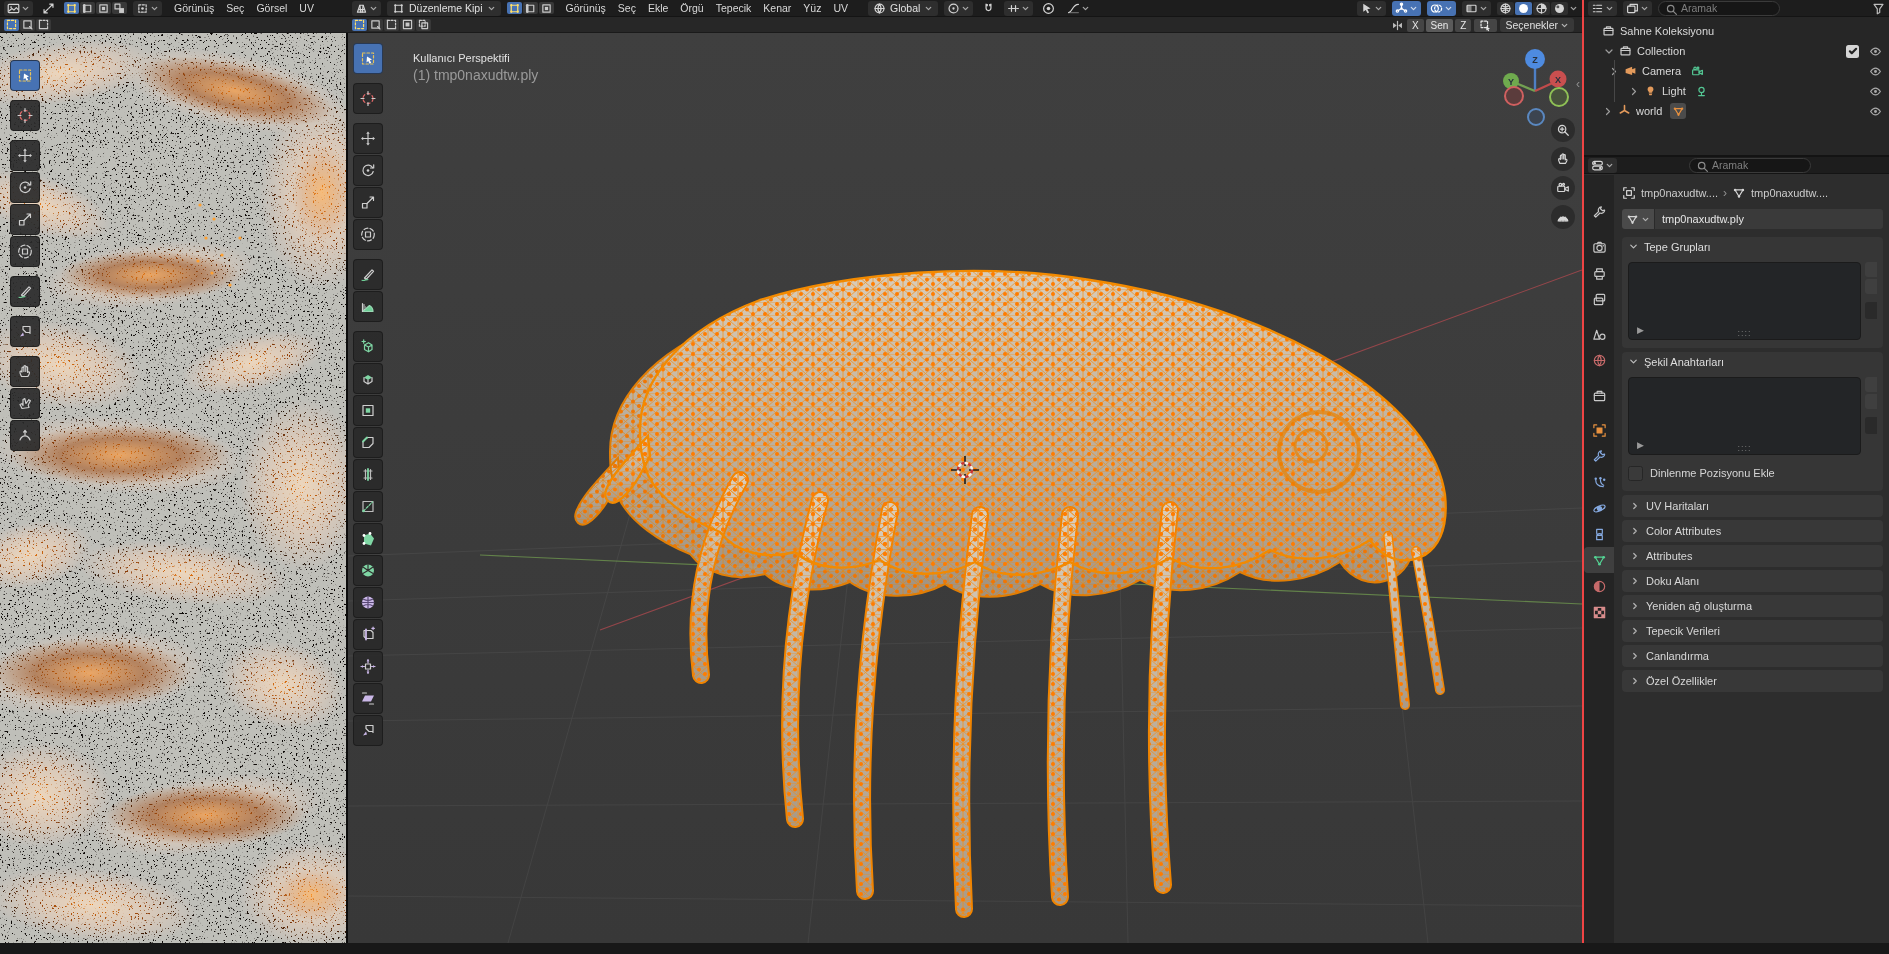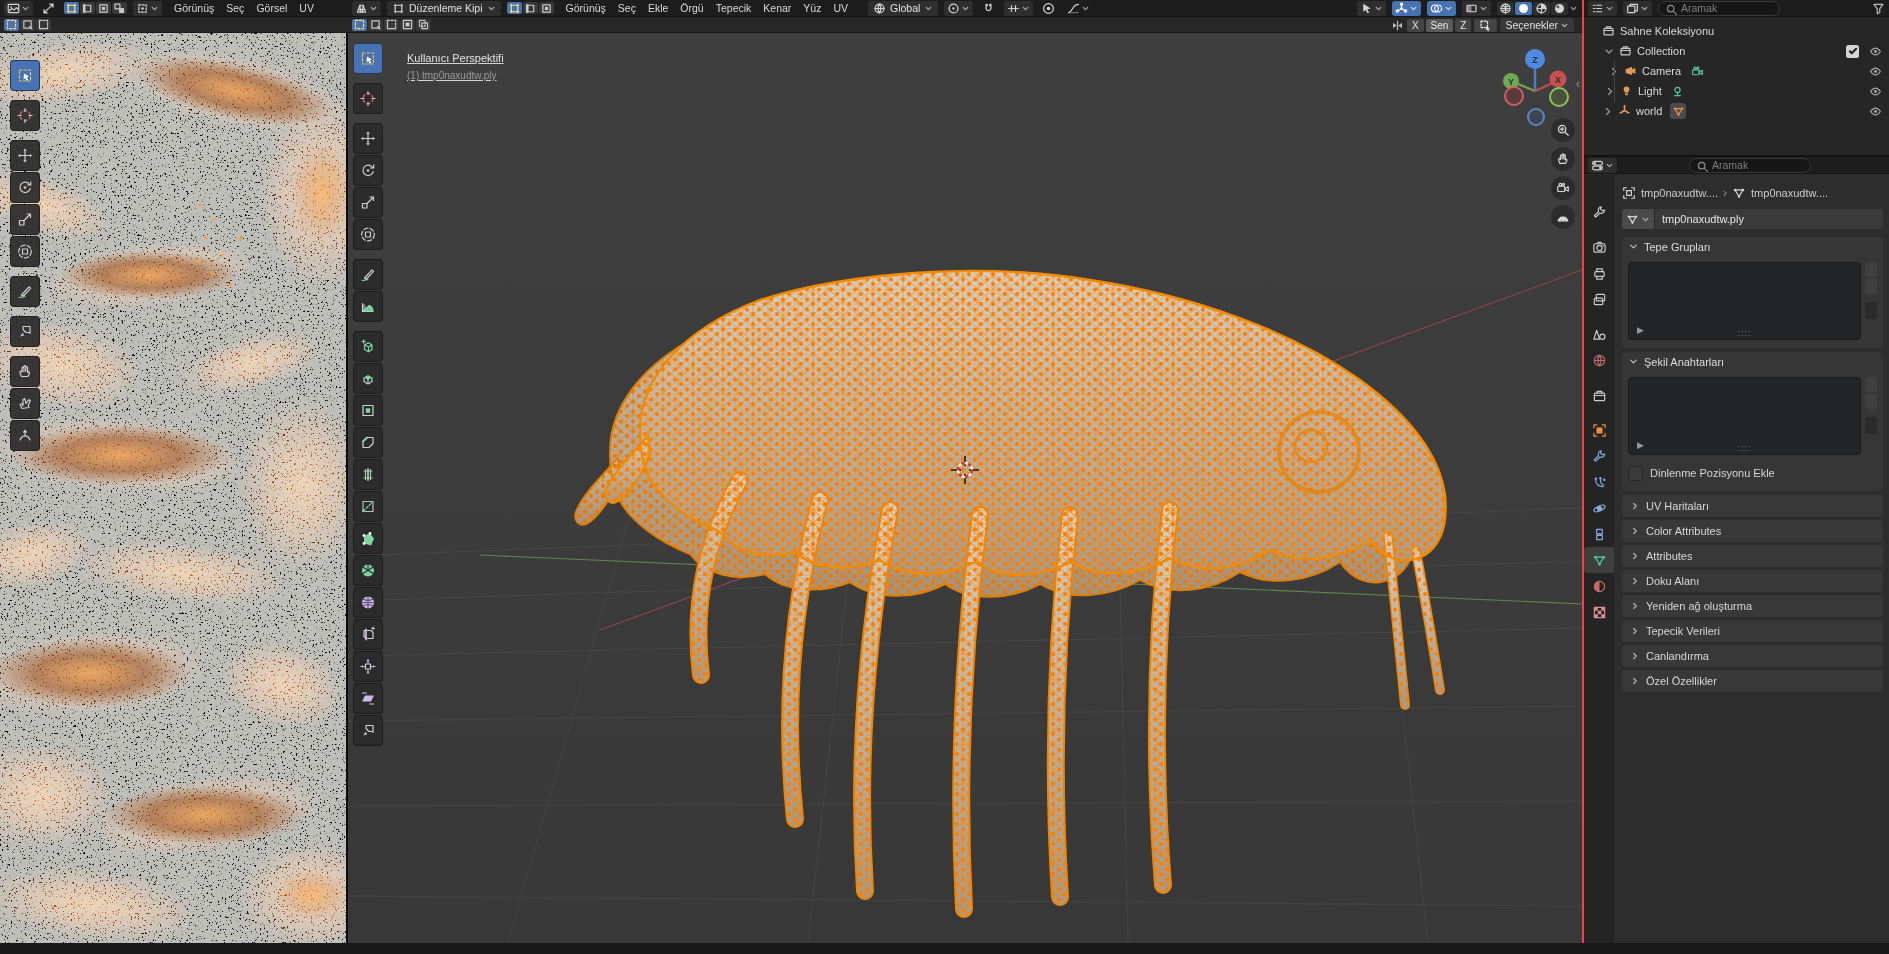--- a/index.html
+++ b/index.html
@@ -30,23 +30,23 @@
   #uv-canvas{position:absolute;left:0;top:33px;width:346px;height:910px;overflow:hidden;}
   #vp{position:absolute;left:348px;top:0;width:1236px;height:943px;border-right:2px solid #ef4444;box-sizing:border-box;background:#3b3b3b;}
   #vp-canvas{position:absolute;left:0;top:33px;width:1234px;height:910px;overflow:hidden;
      background:linear-gradient(#3f3f3f,#383838);}
   .toolbar{position:absolute;display:flex;flex-direction:column;gap:1px;z-index:5;}
   .tbtn{width:30px;height:31px;background:rgba(42,42,42,.92);border:1px solid rgba(20,20,20,.6);
         border-radius:4px;display:flex;align-items:center;justify-content:center;color:#cfcfcf;box-sizing:border-box;}
   .tbtn .ic{width:17px;height:17px;}
   .tbtn.active{background:#4772b3;color:#fff;}
   .tbtn.gap{margin-top:8px;}
-  .vplabel{position:absolute;left:59px;top:17px;z-index:4;line-height:17px;text-decoration:underline;}
+  .vplabel{position:absolute;left:65px;top:17px;z-index:4;line-height:17px;}
   .vplabel .l1{color:#e3e3e3;font-size:11px;}
-  .vplabel .l2{color:#9a9a9a;font-size:10px;}
+  .vplabel .l2{color:#9a9a9a;font-size:14px;}
   
   #mirror-row{position:absolute;right:8px;top:1px;display:flex;align-items:center;gap:3px;height:14px;}
   .mbtn{background:#454545;border-radius:2px;color:#e8e8e8;font-size:10px;padding:0 5px;height:13px;display:flex;align-items:center;}
   .mbtn.lit{background:#5a5a5a;}
   .opts{display:flex;align-items:center;gap:2px;background:#383838;border-radius:3px;padding:0 5px;height:14px;font-size:10.5px;color:#e0e0e0;}
   
   .navbtn{position:absolute;width:24px;height:24px;border-radius:12px;background:rgba(36,36,36,.65);
           display:flex;align-items:center;justify-content:center;color:#d6d6d6;z-index:6;}
   .navbtn .ic{width:14px;height:14px;}
   #collapse-chev{position:absolute;right:2px;top:44px;color:#909090;font-size:12px;z-index:6;}
@@ -997,21 +997,21 @@
             </svg>
           </span>
           <span class="ospacer"></span>
           <span class="oeye">
             <svg class="ic" viewBox="0 0 16 16" fill="none" stroke="currentColor" stroke-width="1.2" stroke-linecap="round" stroke-linejoin="round">
               <path d="M2 8c2-3 4-4.2 6-4.2S12 5 14 8c-2 3-4 4.2-6 4.2S4 11 2 8z"></path>
               <circle cx="8" cy="8" r="1.8" fill="currentColor" stroke="none"></circle>
             </svg>
           </span>
         </div>
-        <div class="orow" style="padding-left:20px">
+        <div class="orow" style="padding-left:44px">
           <span class="exp">
             <svg class="ic" viewBox="0 0 16 16" fill="none" stroke="currentColor" stroke-width="1.2" stroke-linecap="round" stroke-linejoin="round">
               <path d="M6 4l4 4-4 4"></path>
             </svg>
           </span>
           <span class="oicon orange">
             <svg class="ic" viewBox="0 0 16 16" fill="none" stroke="currentColor" stroke-width="1.2" stroke-linecap="round" stroke-linejoin="round">
               <circle cx="8" cy="6.5" r="3.5" fill="currentColor" stroke="none"></circle>
               <path d="M6.5 11h3M6.8 13h2.4"></path>
             </svg>

